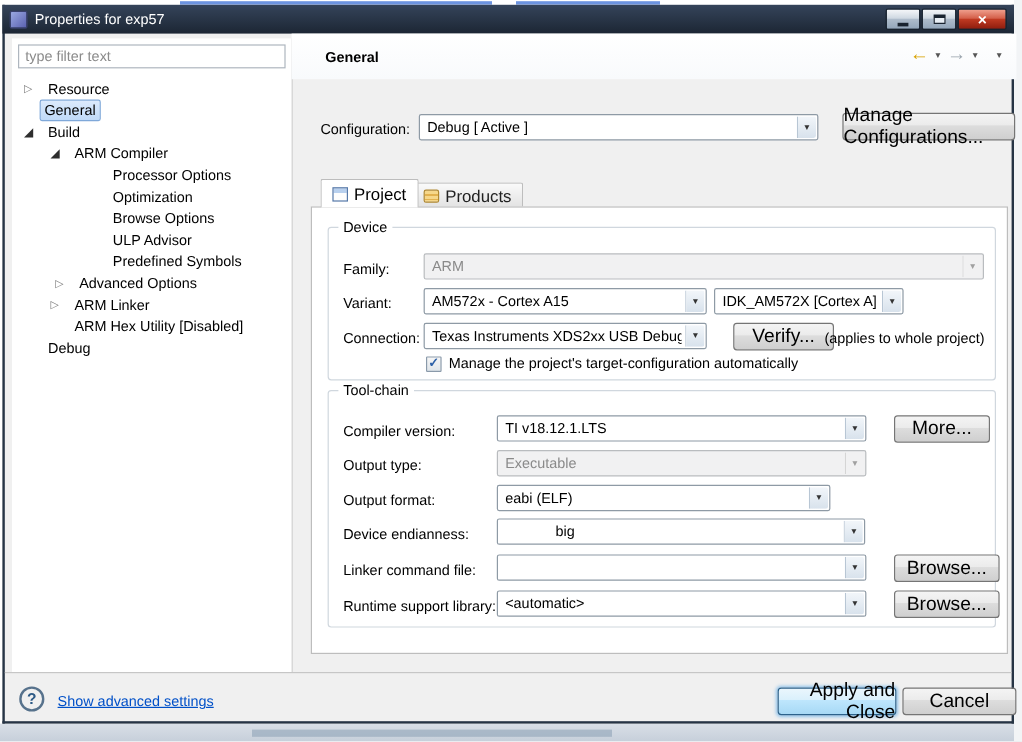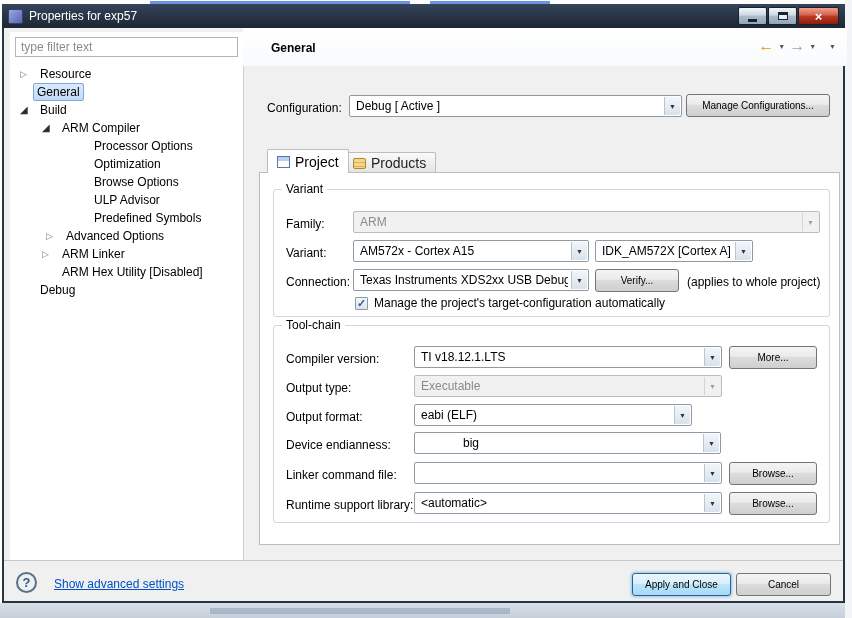--- a/index.html
+++ b/index.html
@@ -47,21 +47,21 @@
   .nav-dd { font-size:7px; color:#555; padding:0 1px; }
 
   
   .cfg-label { left:263px; top:97px; }
   .combo { position:absolute; height:22px; background:#fff; border:1px solid #8e9aa5; border-radius:2px; display:flex; align-items:center; padding:0 20px 0 6px; overflow:hidden; white-space:nowrap; }
   .combo .cval { overflow:hidden; text-overflow:clip; white-space:nowrap; }
   .carr { position:absolute; right:1px; top:1px; bottom:1px; width:16px; display:flex; align-items:center; justify-content:center; font-size:7px; color:#333; background:linear-gradient(#f2f6fa,#d8e2ec); border-left:1px solid #b8c6d4; border-radius:0 2px 2px 0; }
   .combo.dis { background:#f1f1f2; border-color:#b9bcbf; color:#8a8a8a; }
   .combo.dis .carr { background:#f1f1f2; color:#a0a0a0; border-left-color:#d5d5d5; }
 
-  .btn { position:absolute; height:23px; display:flex; align-items:center; justify-content:center; background:linear-gradient(#f4f4f4,#ebebeb 45%,#dddddd 46%,#cfcfcf); border:1px solid #757575; border-radius:3px; font-size:10px; cursor:default; }
+  .btn { position:absolute; height:23px; display:flex; align-items:center; justify-content:center; background:linear-gradient(#f4f4f4,#ebebeb 45%,#dddddd 46%,#cfcfcf); border:1px solid #757575; border-radius:3px; font-size:16px; cursor:default;margin-left:16px; }
   .btn.primary { background:linear-gradient(#eaf6fd,#d9f0fc 45%,#bee6fd 46%,#a7d9f5); border-color:#2c628b; box-shadow:0 0 3px 1px #8fc2ea;text-align:right; }
 
   
   .tab { position:absolute; display:flex; align-items:center; gap:5px; padding:0 9px; border:1px solid #bdbdbd; border-bottom:none; border-radius:2px 2px 0 0; font-size:14px; cursor:default; }
   .tab.active { left:263px; top:145px; height:24px; background:#fff; z-index:3; }
   .tab.inactive { left:339px; top:148px; height:21px; background:linear-gradient(#fafafa,#e2e2e2); z-index:1; color:#222; }
   .ic-project { width:13px; height:12px; border:1px solid #5578a8; background:linear-gradient(#b8d0ee 0 4px,#fdfdfd 4px); flex:0 0 auto; }
   .ic-products { width:13px; height:11px; border:1px solid #b08830; background:repeating-linear-gradient(#f6d78a 0 3px,#e2b14f 3px 4px); border-radius:2px; flex:0 0 auto; }
   .tabpanel { left:255px; top:168px; width:581px; height:373px; background:#fff; border:1px solid #bdbdbd; z-index:2; }
 
@@ -70,21 +70,21 @@
   .legend { position:absolute; top:-8px; left:8px; background:#fff; padding:0 4px; font-size:12px; }
   .flabel { position:absolute; white-space:nowrap; }
 
   .checkbox-row { position:absolute; display:flex; align-items:center; gap:6px; }
   .cb { width:13px; height:13px; border:1px solid #8a9aaa; border-radius:1px; background:linear-gradient(#f6f6f6,#dfe5ea); display:flex; align-items:center; justify-content:center; flex:0 0 auto; }
   .cb .ck { color:#2d61a8; font-size:11px; font-weight:bold; line-height:10px; }
 
   
   .footer-sep { left:0; top:556px; width:839px; border-top:1px solid #c6c6c6; }
   .help { position:absolute; left:12px; top:568px; width:21px; height:21px; border:2px solid #57728c; border-radius:50%; display:flex; align-items:center; justify-content:center; color:#2d5a86; font-weight:bold; font-size:13px; }
-  .adv-link { position:absolute; left:44px; top:573px; color:#0050c8; text-decoration:underline; cursor:pointer;margin-left:6px; }
+  .adv-link { position:absolute; left:44px; top:573px; color:#0050c8; text-decoration:underline; cursor:pointer; }
 </style>
 </head>
 <body>
 
 <div class="abs bg-top">
   <span class="blue-dash" style="left:150px; width:260px;"></span>
   <span class="blue-dash" style="left:430px; width:120px;"></span>
 </div>
 <div class="abs bg-bottom">
   <span class="dark-bar"></span>
@@ -191,21 +191,21 @@
     <span>Project</span>
   </div>
   <div class="tab inactive">
     <span class="ic-products"></span>
     <span>Products</span>
   </div>
 
   <div class="abs tabpanel">
 
     <div class="group" style="left:13px; top:16px; width:557px; height:128px;">
-      <span class="legend">Variant</span>
+      <span class="legend">Device</span>
 
       <span class="flabel" style="left:12px; top:27px;">Family:</span>
       <div class="combo dis" style="left:79px; top:21px; width:467px;">
         <span class="cval">ARM</span>
         <span class="carr">▼</span>
       </div>
 
       <span class="flabel" style="left:12px; top:56px;">Variant:</span>
       <div class="combo" style="left:79px; top:50px; width:236px;">
         <span class="cval">AM572x - Cortex A15</span>
@@ -235,21 +235,21 @@
     </div>
 
     <div class="group" style="left:13px; top:152px; width:557px; height:198px;">
       <span class="legend">Tool-chain</span>
 
       <span class="flabel" style="left:12px; top:26px;">Compiler version:</span>
       <div class="combo" style="left:140px; top:20px; width:308px;">
         <span class="cval">TI v18.12.1.LTS</span>
         <span class="carr">▼</span>
       </div>
-      <div class="btn" style="left:455px; top:20px; width:88px;">
+      <div class="btn" style="left:455px; top:20px; width:80px;">
         <span>More...</span>
       </div>
 
       <span class="flabel" style="left:12px; top:55px;">Output type:</span>
       <div class="combo dis" style="left:140px; top:49px; width:308px;">
         <span class="cval">Executable</span>
         <span class="carr">▼</span>
       </div>
 
       <span class="flabel" style="left:12px; top:84px;">Output format:</span>

